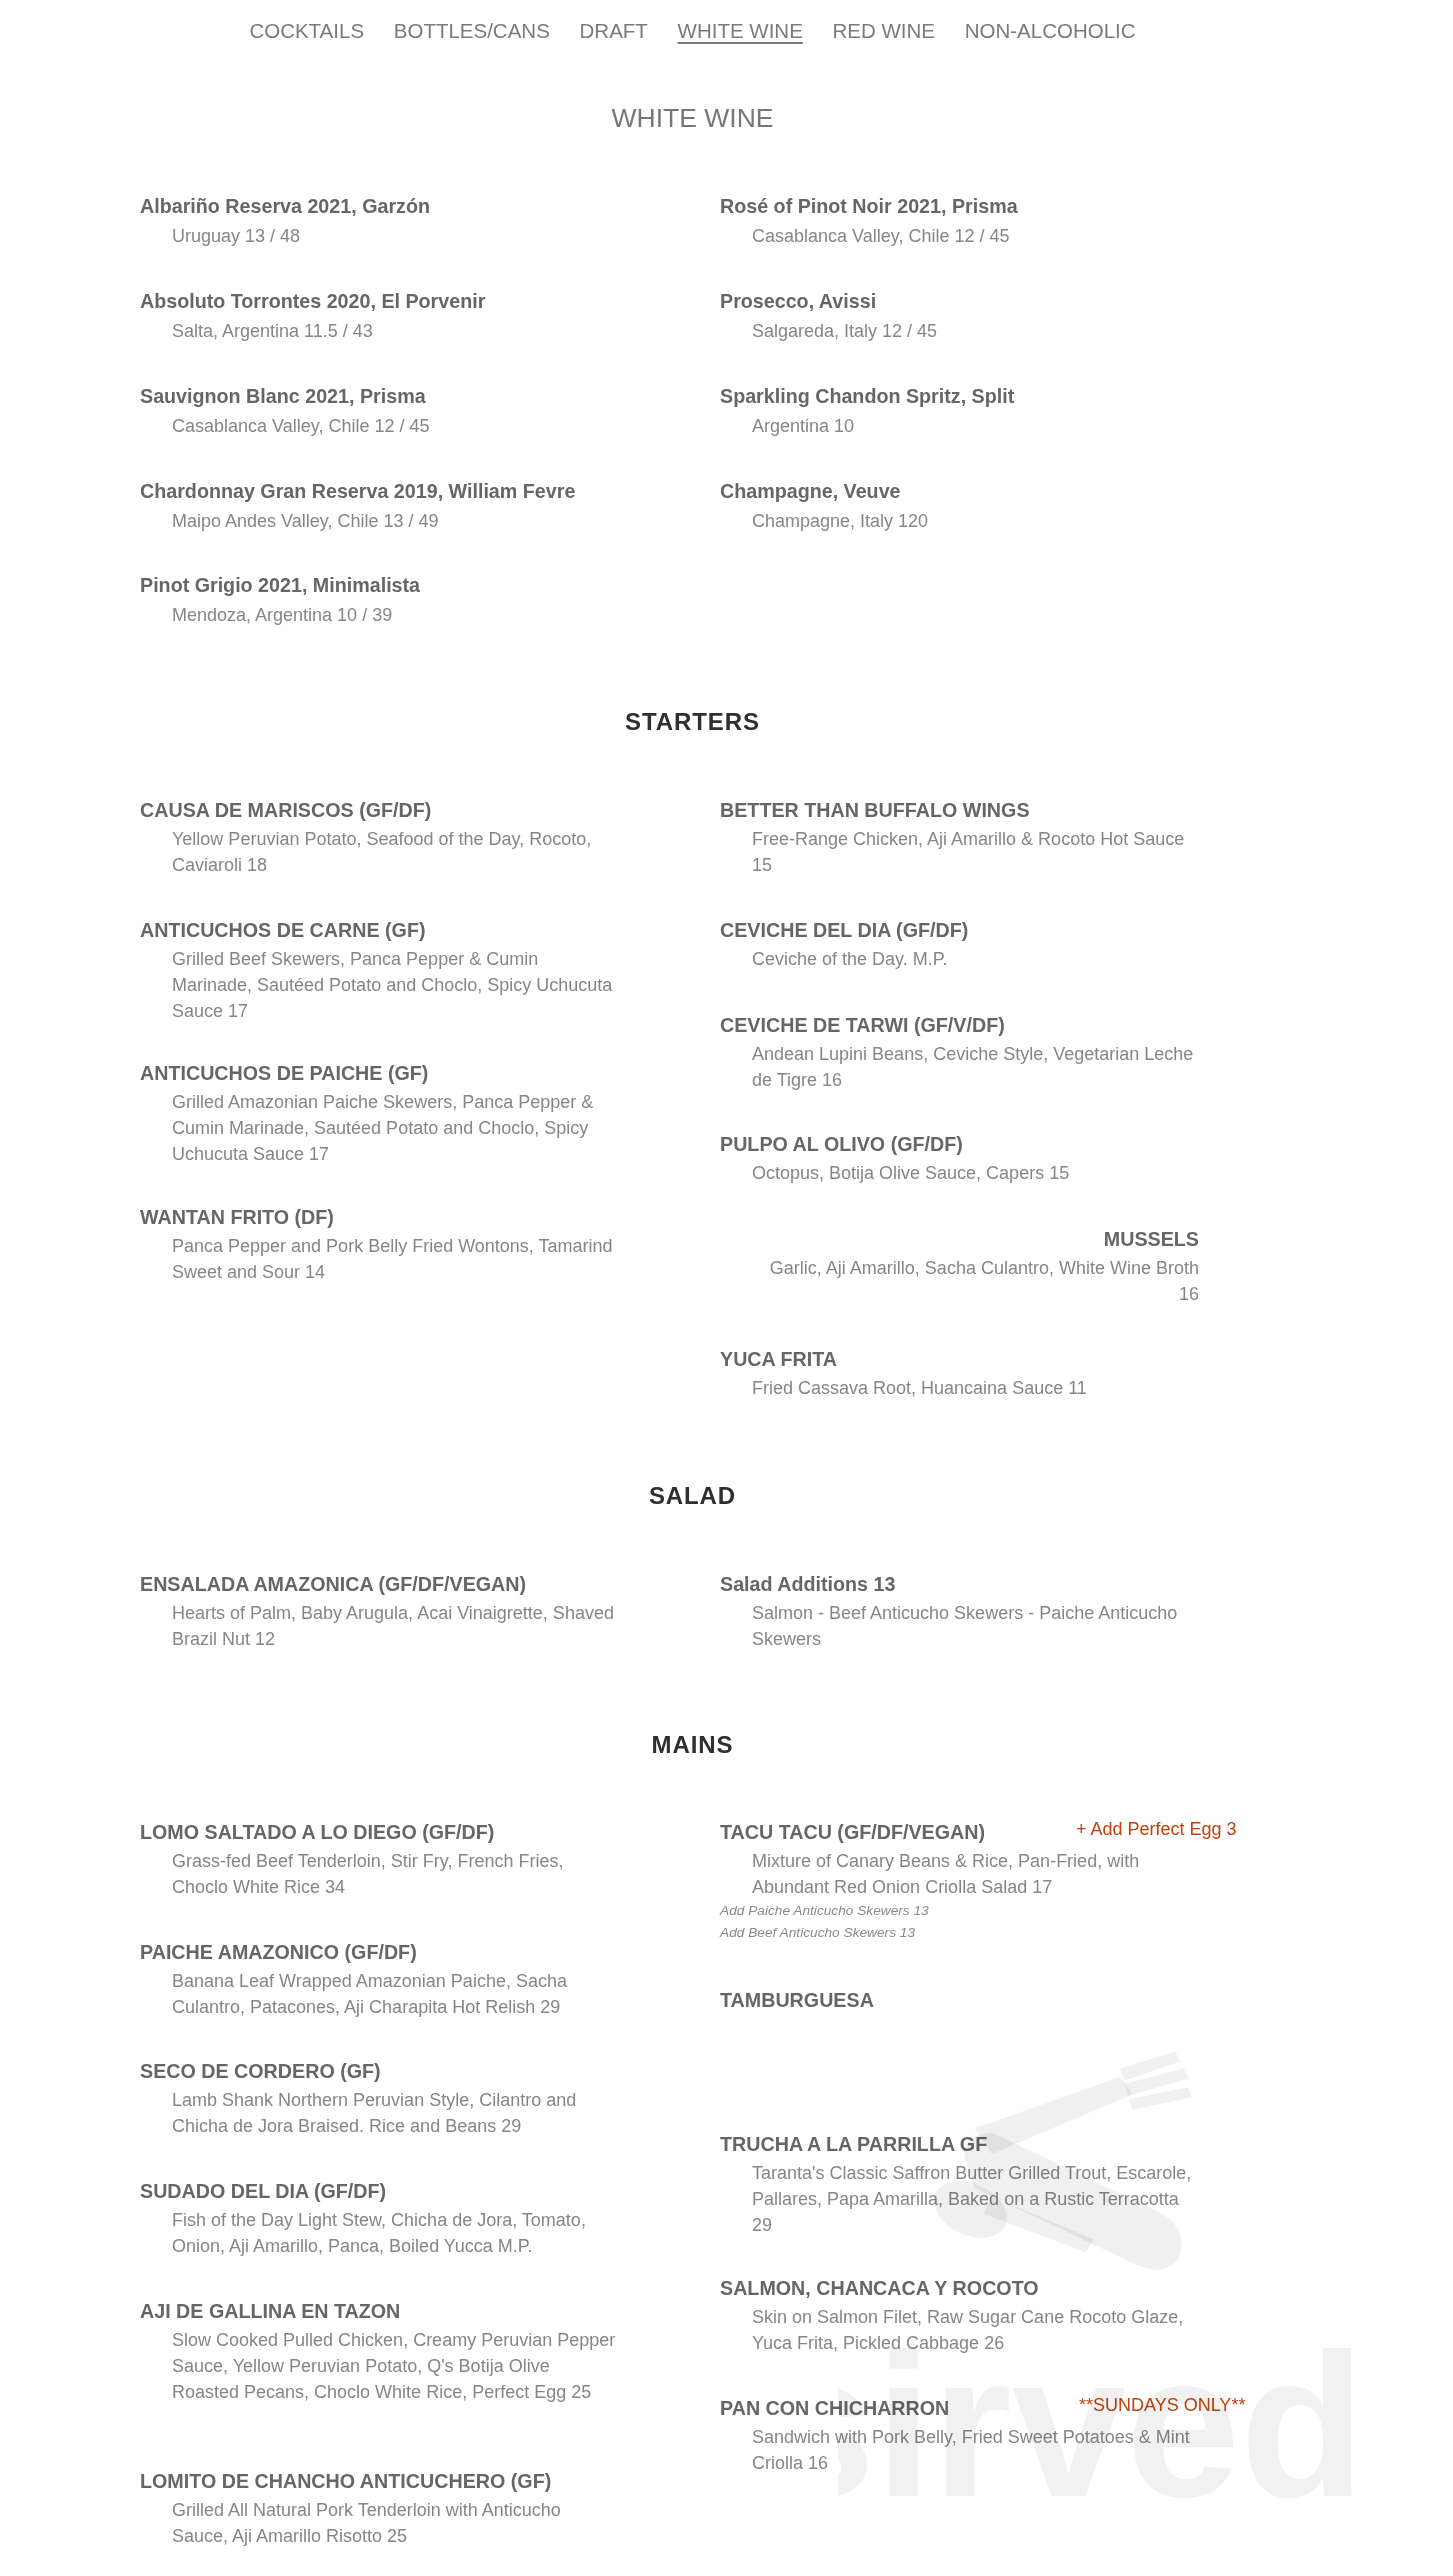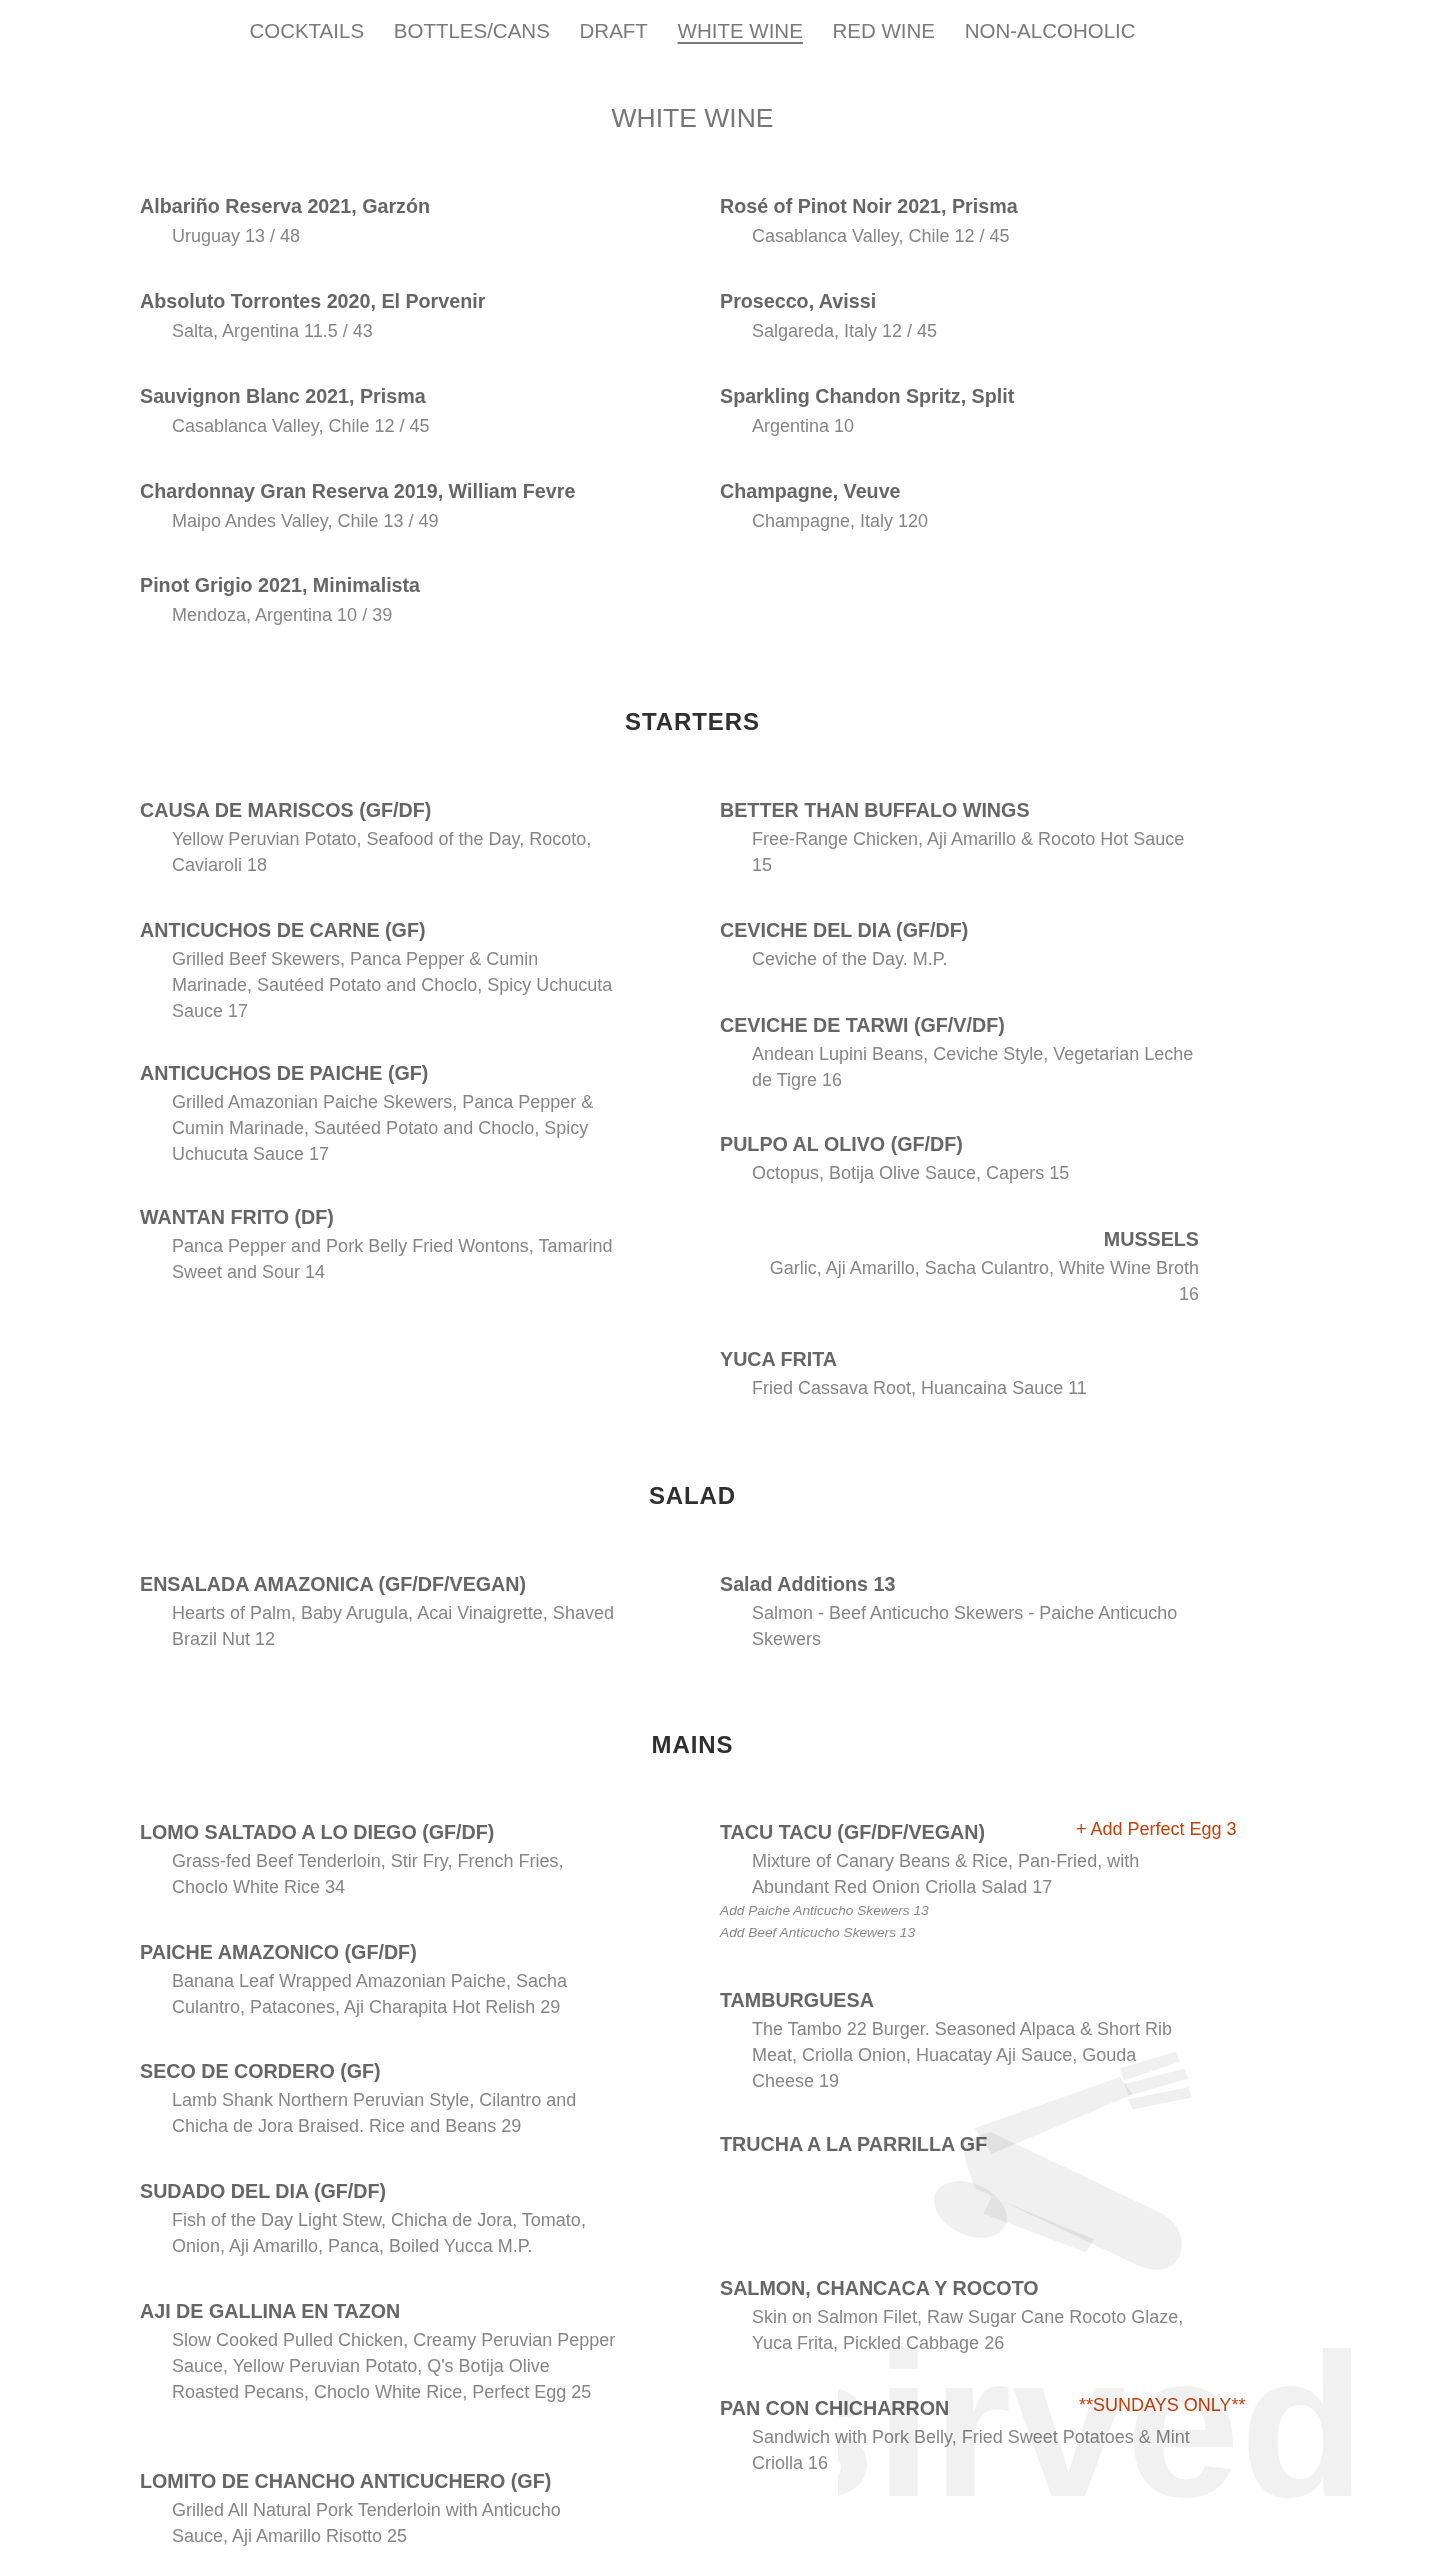--- a/index.html
+++ b/index.html
@@ -253,24 +253,24 @@
   <div class="col right" style="top:1819px;">
     <div class="item" style="top:0px;">
       <div class="item-name">TACU TACU (GF/DF/VEGAN)</div>
       <div class="side-note" style="left:356px;">+ Add Perfect Egg 3</div>
       <div class="item-desc">Mixture of Canary Beans &amp; Rice, Pan-Fried, with Abundant Red Onion Criolla Salad 17</div>
       <div class="item-note">Add Paiche Anticucho Skewers 13</div>
       <div class="item-note">Add Beef Anticucho Skewers 13</div>
     </div>
     <div class="item" style="top:168px;">
       <div class="item-name">TAMBURGUESA</div>
-      <div class="item-desc">The Tambo 22 Burger. Seasoned Alpaca &amp; Short Rib Meat, Criolla Onion, Huacatay Aji Sauce, Gouda Cheese 19</div>
     </div>
     <div class="item" style="top:312px;">
       <div class="item-name">TRUCHA A LA PARRILLA GF</div>
+      <div class="item-desc">Taranta's Classic Saffron Butter Grilled Trout, Escarole, Pallares, Papa Amarilla, Baked on a Rustic Terracotta 29</div>
     </div>
     <div class="item" style="top:456px;">
       <div class="item-name">SALMON, CHANCACA Y ROCOTO</div>
       <div class="item-desc">Skin on Salmon Filet, Raw Sugar Cane Rocoto Glaze, Yuca Frita, Pickled Cabbage 26</div>
     </div>
     <div class="item" style="top:576px;">
       <div class="item-name">PAN CON CHICHARRON</div>
       <div class="side-note" style="left:359px;">**SUNDAYS ONLY**</div>
       <div class="item-desc">Sandwich with Pork Belly, Fried Sweet Potatoes &amp; Mint Criolla 16</div>
     </div>

